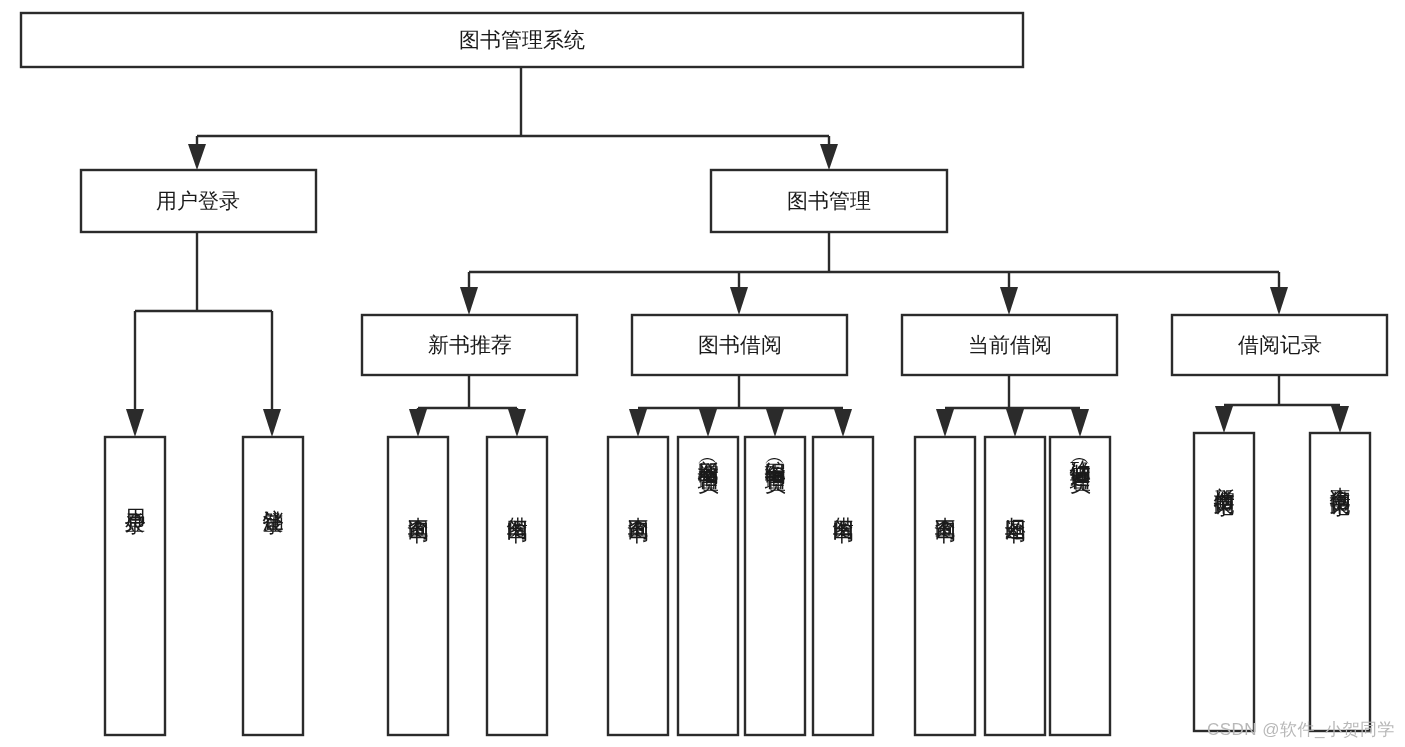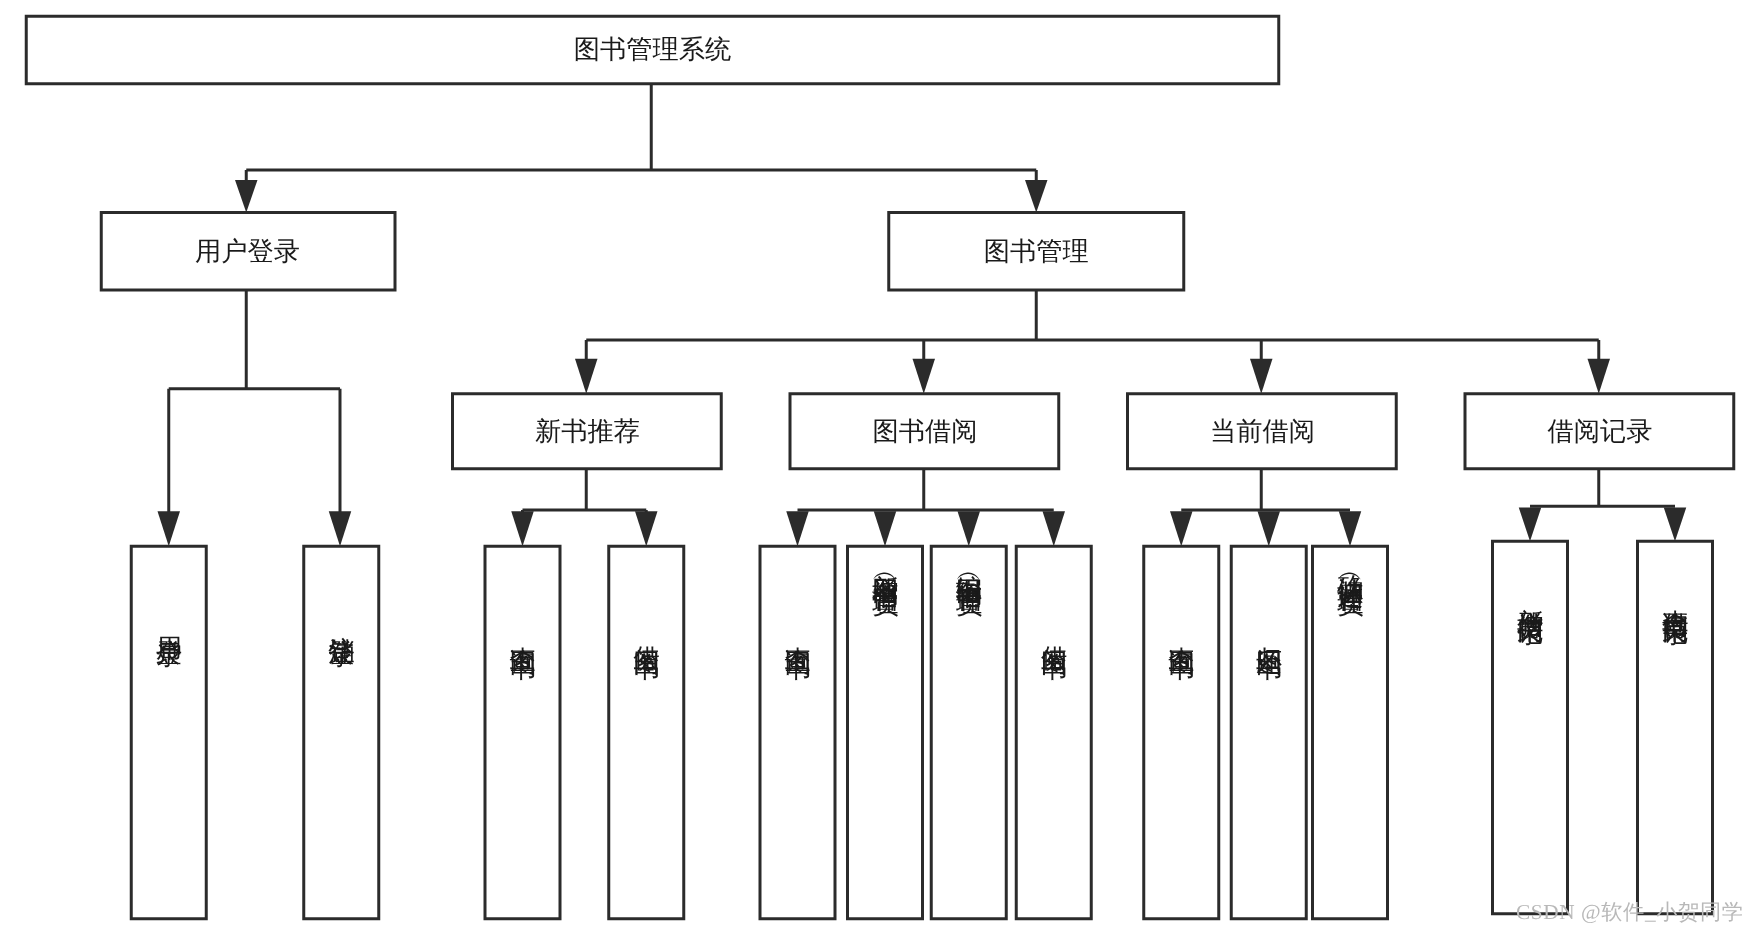--- a/index.html
+++ b/index.html
@@ -62,21 +62,21 @@
     font-size: 21px;
     line-height: 1.08;
     color: #1a1a1a;
     letter-spacing: 2px;
     white-space: nowrap;
   }
   .watermark {
     position: absolute;
     right: 10px;
     bottom: 6px;
-    font-family: Liberation Serif, serif;
+    font-family: Liberation Sans, sans-serif;
     font-size: 17px;
     color: #b8b8b8;
     white-space: nowrap;
     letter-spacing: 0.5px;
   }
 </style>
 </head>
 <body>
 
 <div id="diagram-root">

